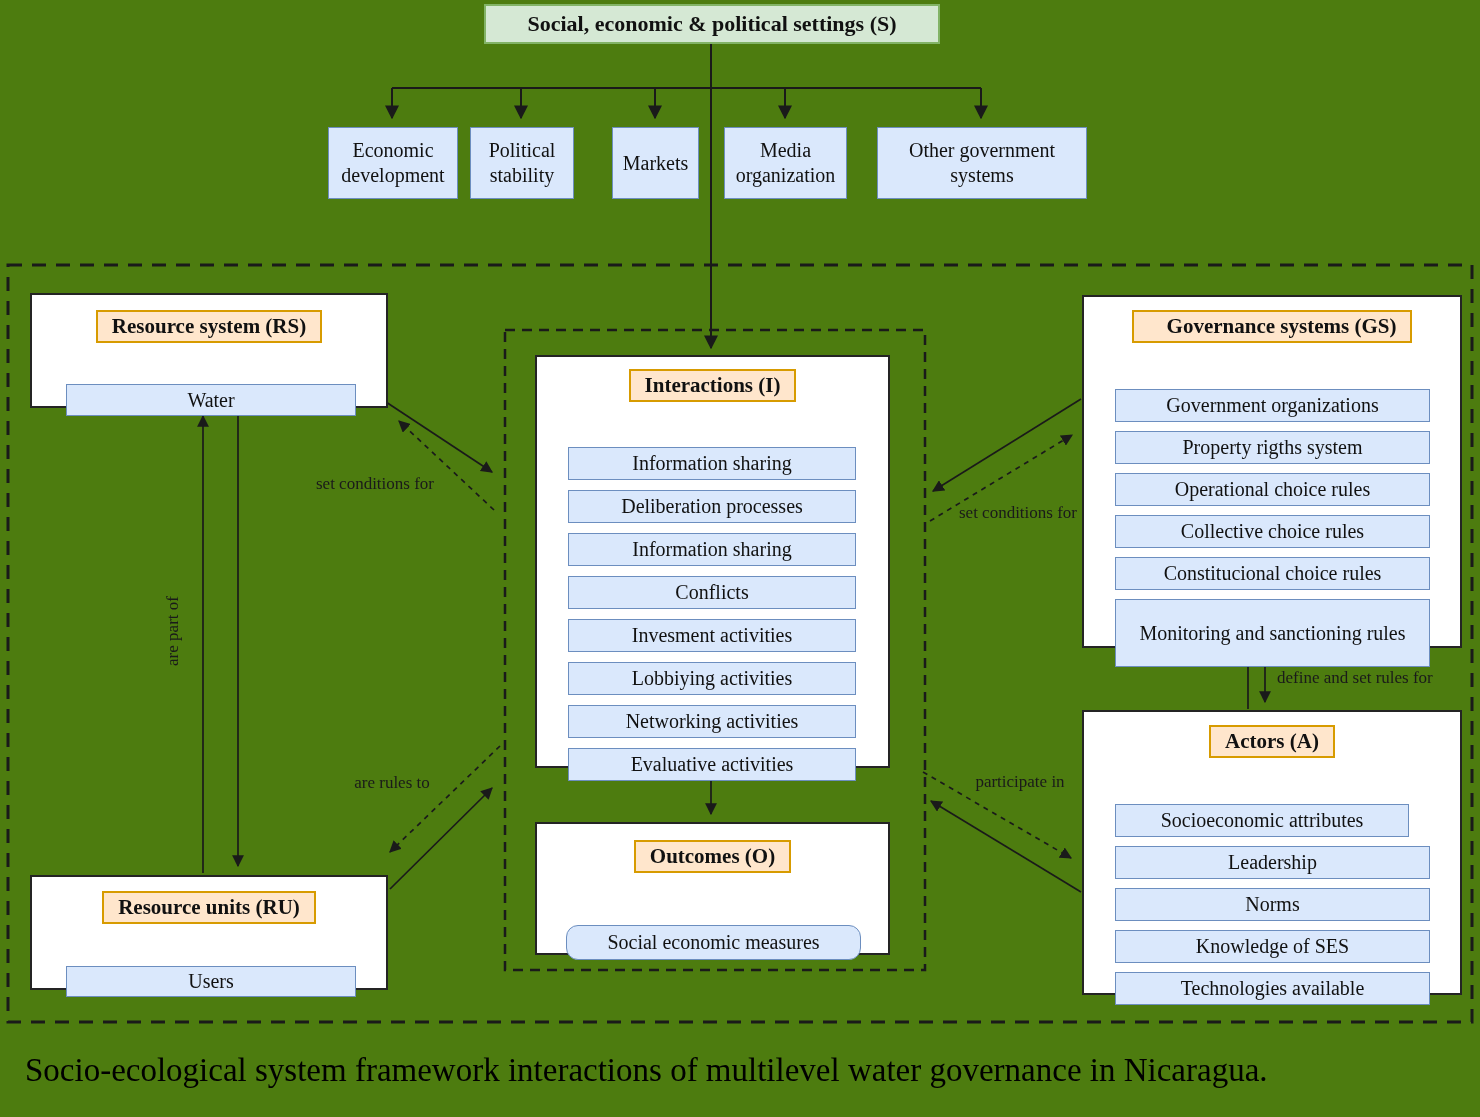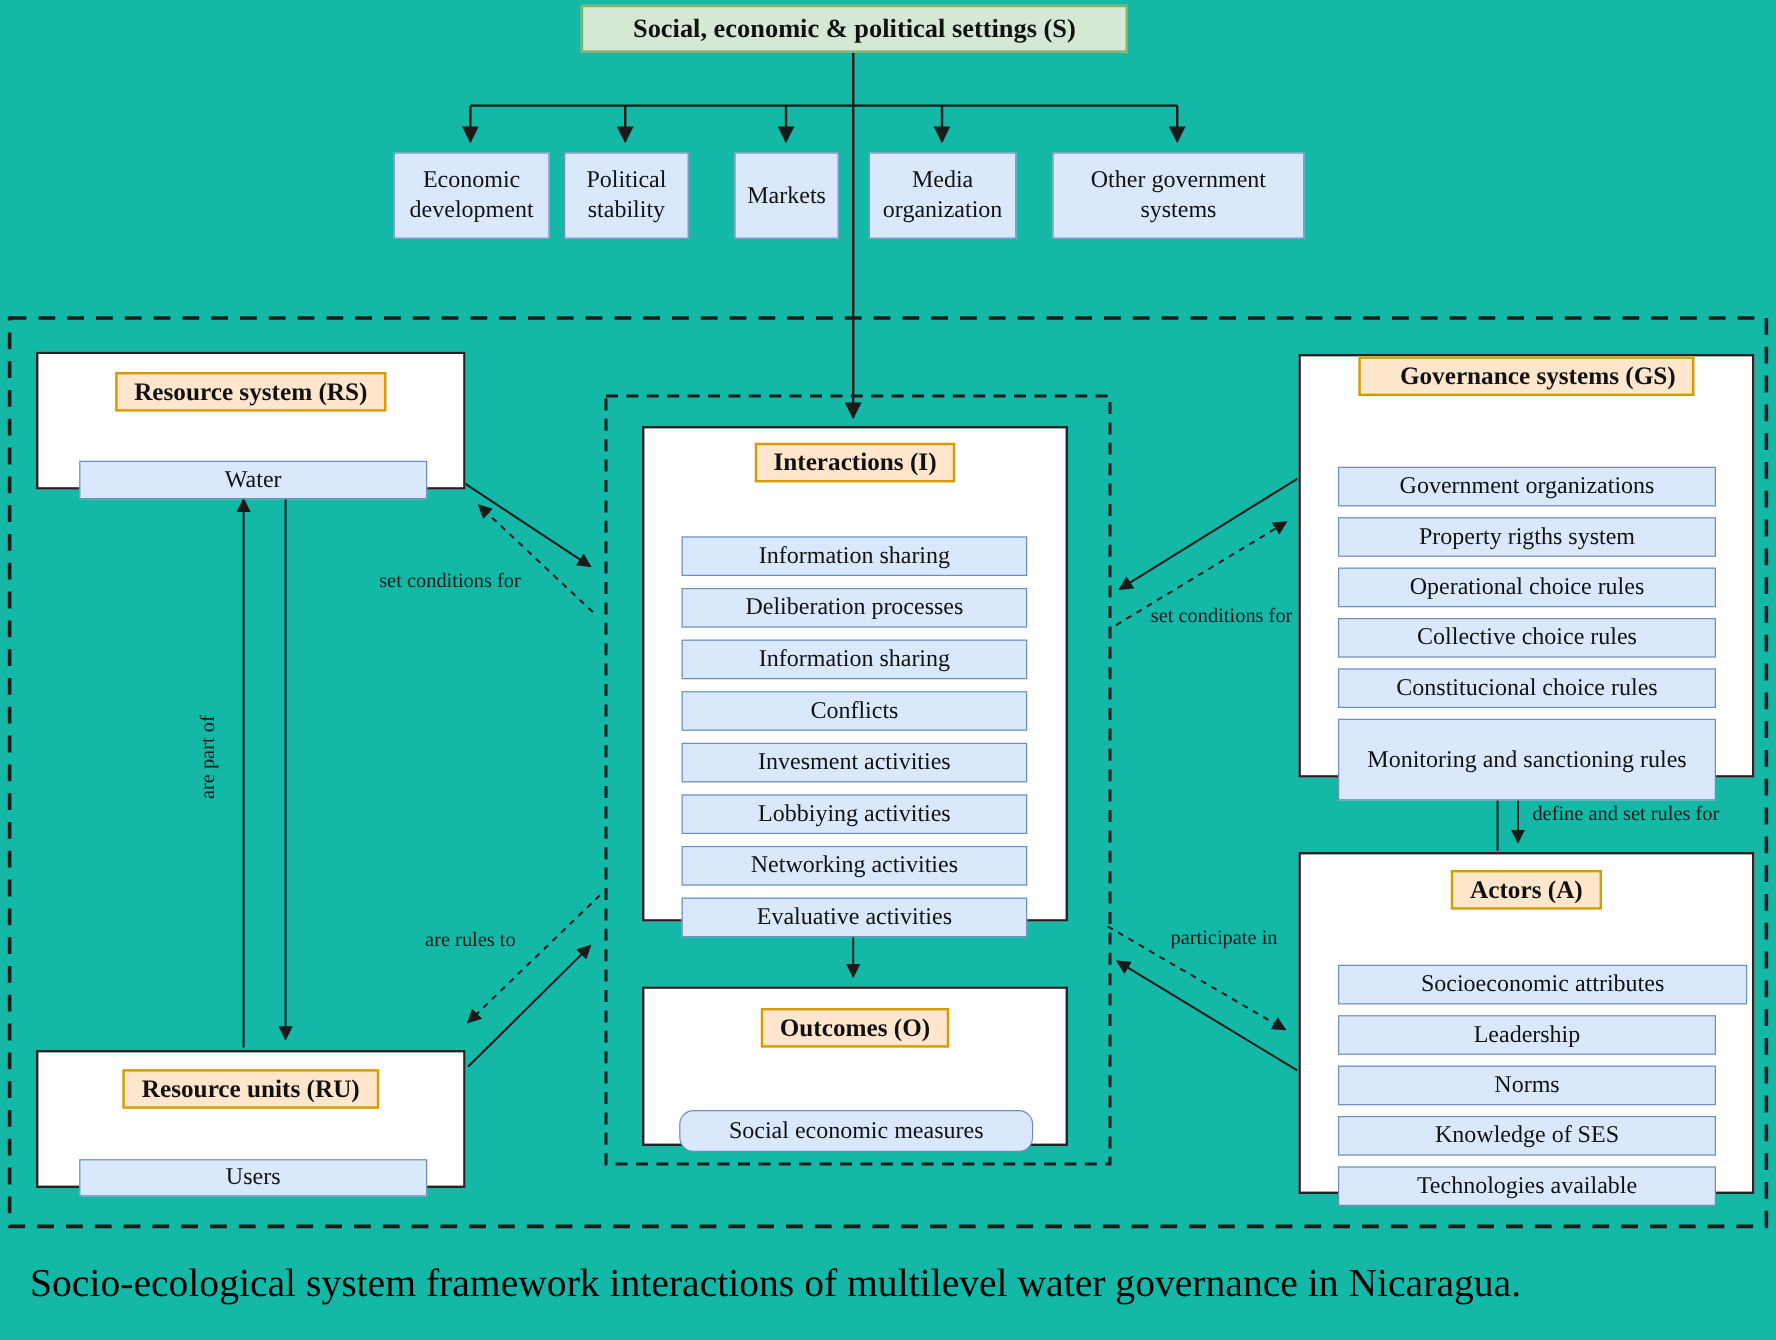--- a/index.html
+++ b/index.html
@@ -1,16 +1,16 @@
 <!DOCTYPE html>
 <html><head>
 <meta charset="utf-8">
 <style>
   html,body{margin:0;padding:0;background:#ffffff;}
-  #stage{position:relative;width:1480px;height:1117px;background:#14b8a6;overflow:hidden;
+  #stage{position:relative;width:1480px;height:1117px;background:#4d7c0f;overflow:hidden;
          font-family:"Liberation Serif","DejaVu Serif",serif;color:#111;}
   .abs{position:absolute;}
   svg.wires{position:absolute;left:0;top:0;width:1480px;height:1117px;pointer-events:none;}
 
   .settings{left:484px;top:4px;width:452px;height:36px;background:#d5e8d4;border:2px solid #82b366;
             display:flex;align-items:center;justify-content:center;font-weight:bold;font-size:22px;}
 
   .topbox{background:#dae8fc;border:1px solid #6c8ebf;display:flex;align-items:center;justify-content:center;
           text-align:center;font-size:20px;line-height:1.25;top:127px;height:70px;}
   .tb1{left:328px;width:128px;}
@@ -103,32 +103,32 @@
     <div class="blue" style="left:31px;top:316px;width:288px;height:33px;">Networking activities</div>
     <div class="blue" style="left:31px;top:359px;width:288px;height:33px;">Evaluative activities</div>
   </div>
 
   <div class="abs panel" style="left:535px;top:822px;width:355px;height:133px;">
     <div class="chip" style="margin-top:16px;">Outcomes (O)</div>
     <div class="blue" style="left:29px;top:69px;width:295px;height:35px;border-radius:12px;">Social economic measures</div>
   </div>
 
   <div class="abs panel" style="left:1082px;top:295px;width:380px;height:353px;">
-    <div class="chip" style="padding-left:33px;">Governance systems (GS)</div>
+    <div class="chip" style="margin-top:13px;padding-left:33px;">Governance systems (GS)</div>
     <div class="blue" style="left:31px;top:60px;width:315px;height:33px;">Government organizations</div>
     <div class="blue" style="left:31px;top:102px;width:315px;height:33px;">Property rigths system</div>
     <div class="blue" style="left:31px;top:144px;width:315px;height:33px;text-align:right;">Operational choice rules</div>
     <div class="blue" style="left:31px;top:186px;width:315px;height:33px;">Collective choice rules</div>
     <div class="blue" style="left:31px;top:228px;width:315px;height:33px;text-align:center;">Constitucional choice rules</div>
     <div class="blue" style="left:31px;top:270px;width:315px;height:68px;padding:0 20px;">Monitoring and sanctioning rules</div>
   </div>
 
   <div class="abs panel" style="left:1082px;top:710px;width:380px;height:285px;">
     <div class="chip" style="margin-top:13px;">Actors (A)</div>
-    <div class="blue" style="left:31px;top:60px;width:341px;height:33px;">Socioeconomic attributes</div>
+    <div class="blue" style="left:31px;top:60px;width:294px;height:33px;">Socioeconomic attributes</div>
     <div class="blue" style="left:31px;top:102px;width:315px;height:33px;">Leadership</div>
     <div class="blue" style="left:31px;top:144px;width:315px;height:33px;">Norms</div>
     <div class="blue" style="left:31px;top:186px;width:315px;height:33px;">Knowledge of SES</div>
     <div class="blue" style="left:31px;top:228px;width:315px;height:33px;">Technologies available</div>
   </div>
 
   <div class="lbl" style="left:310px;top:474px;width:130px;">set conditions for</div>
   <div class="lbl" style="left:93px;top:621px;width:160px;transform:rotate(-90deg);">are part of</div>
   <div class="lbl" style="left:330px;top:773px;width:124px;">are rules to</div>
   <div class="lbl" style="left:950px;top:503px;width:136px;">set conditions for</div>

